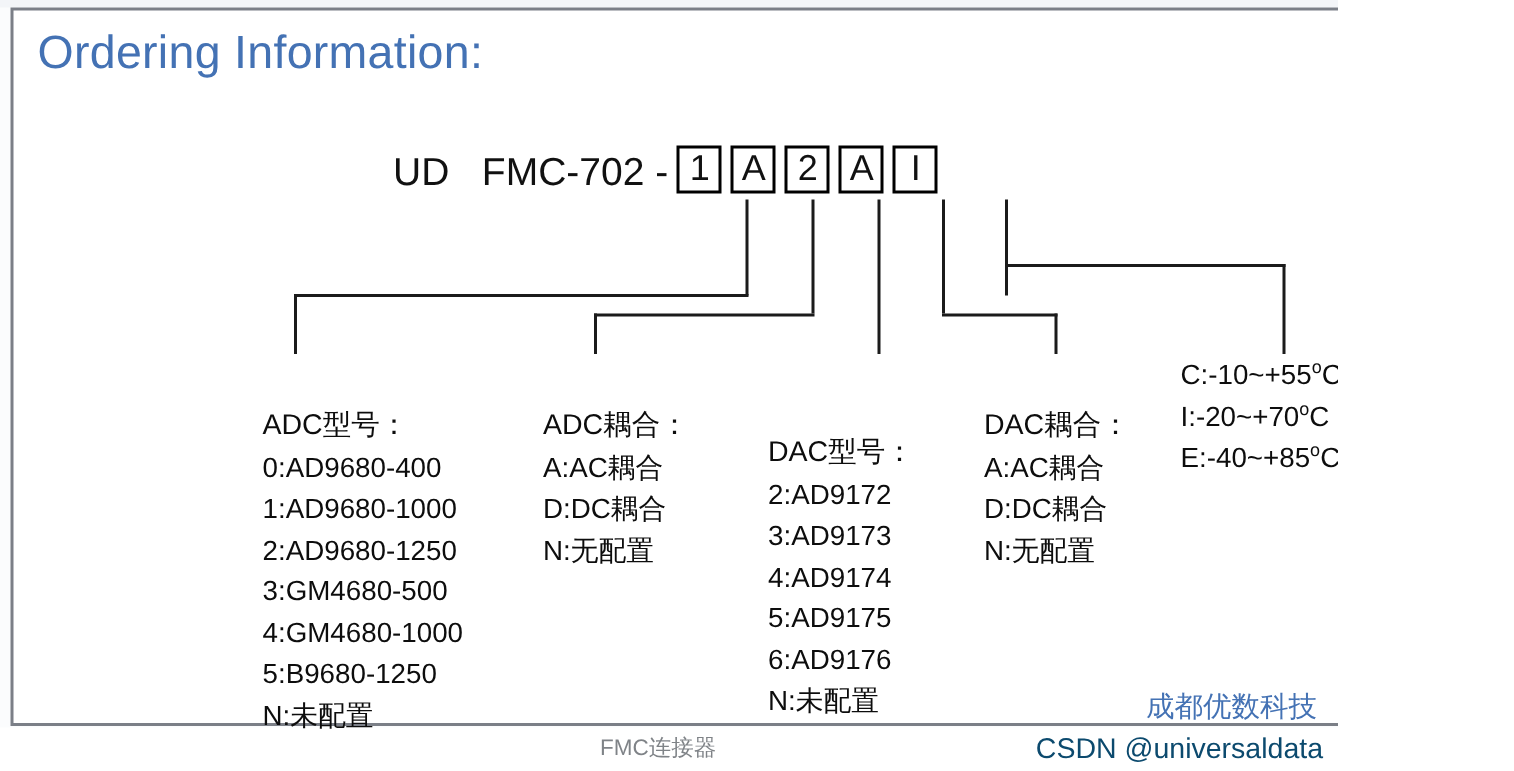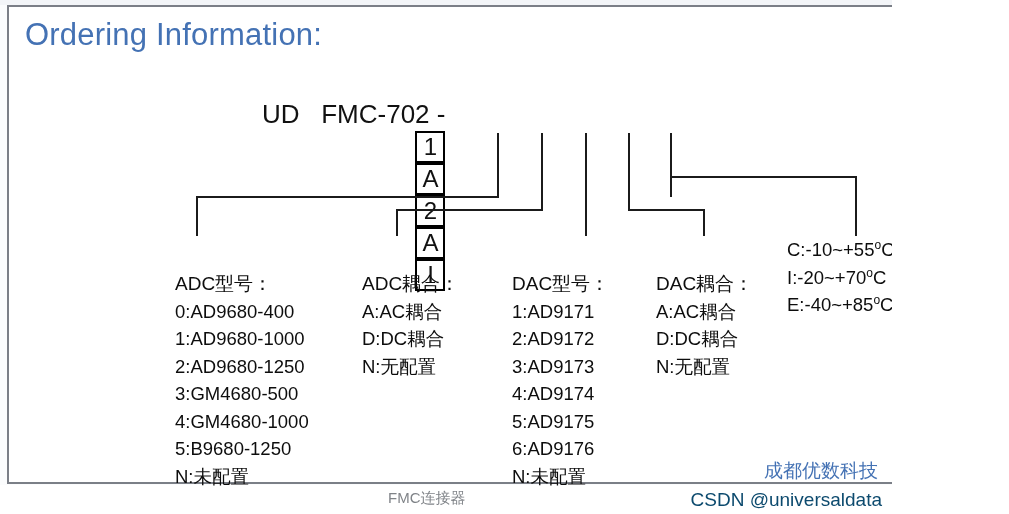--- a/index.html
+++ b/index.html
@@ -50,22 +50,21 @@
     white-space: nowrap;
   }
 
   
   #pn-row {
     position: absolute;
     left: 262px;
     top: 97px;
     height: 36px;
     display: flex;
-    align-items: flex-end;
-    flex-direction: column;
+    align-items: flex-start;
   }
   .pn-text {
     font-size: 26px;
     color: #111111;
     white-space: pre;
     line-height: 34px;
   }
   .pn-box {
     width: 30px;
     height: 32px;
@@ -100,28 +99,28 @@
   .col .hdr { font-size: 19px; margin-top: 34px; }
   .col div { height: 27.5px; }
   sup.deg {
     font-size: 12px;
     vertical-align: super;
     line-height: 0;
   }
 
   #col-adc-model   { left: 175px; top: 236px; }
   #col-adc-couple  { left: 362px; top: 236px; }
-  #col-dac-model   { left: 512px; top: 236px; }
+  #col-dac-model   { left: 512px; top: 254px; }
   #col-dac-couple  { left: 656px; top: 236px; }
   #col-temp        { left: 787px; top: 236px; }
 
   
   #fmc-label {
     position: absolute;
-    left: 388px;
+    left: 400px;
     top: 489px;
     font-size: 15px;
     color: #555a60;
     opacity: 0.75;
     white-space: nowrap;
   }
 
   
   #brand-watermark {
     position: absolute;
@@ -192,21 +191,20 @@
 
   <div class="col" id="col-adc-couple">
     <div class="hdr">ADC耦合：</div>
     <div>A:AC耦合</div>
     <div>D:DC耦合</div>
     <div>N:无配置</div>
   </div>
 
   <div class="col" id="col-dac-model">
     <div class="hdr">DAC型号：</div>
-    <div>1:AD9171</div>
     <div>2:AD9172</div>
     <div>3:AD9173</div>
     <div>4:AD9174</div>
     <div>5:AD9175</div>
     <div>6:AD9176</div>
     <div>N:未配置</div>
   </div>
 
   <div class="col" id="col-dac-couple">
     <div class="hdr">DAC耦合：</div>

